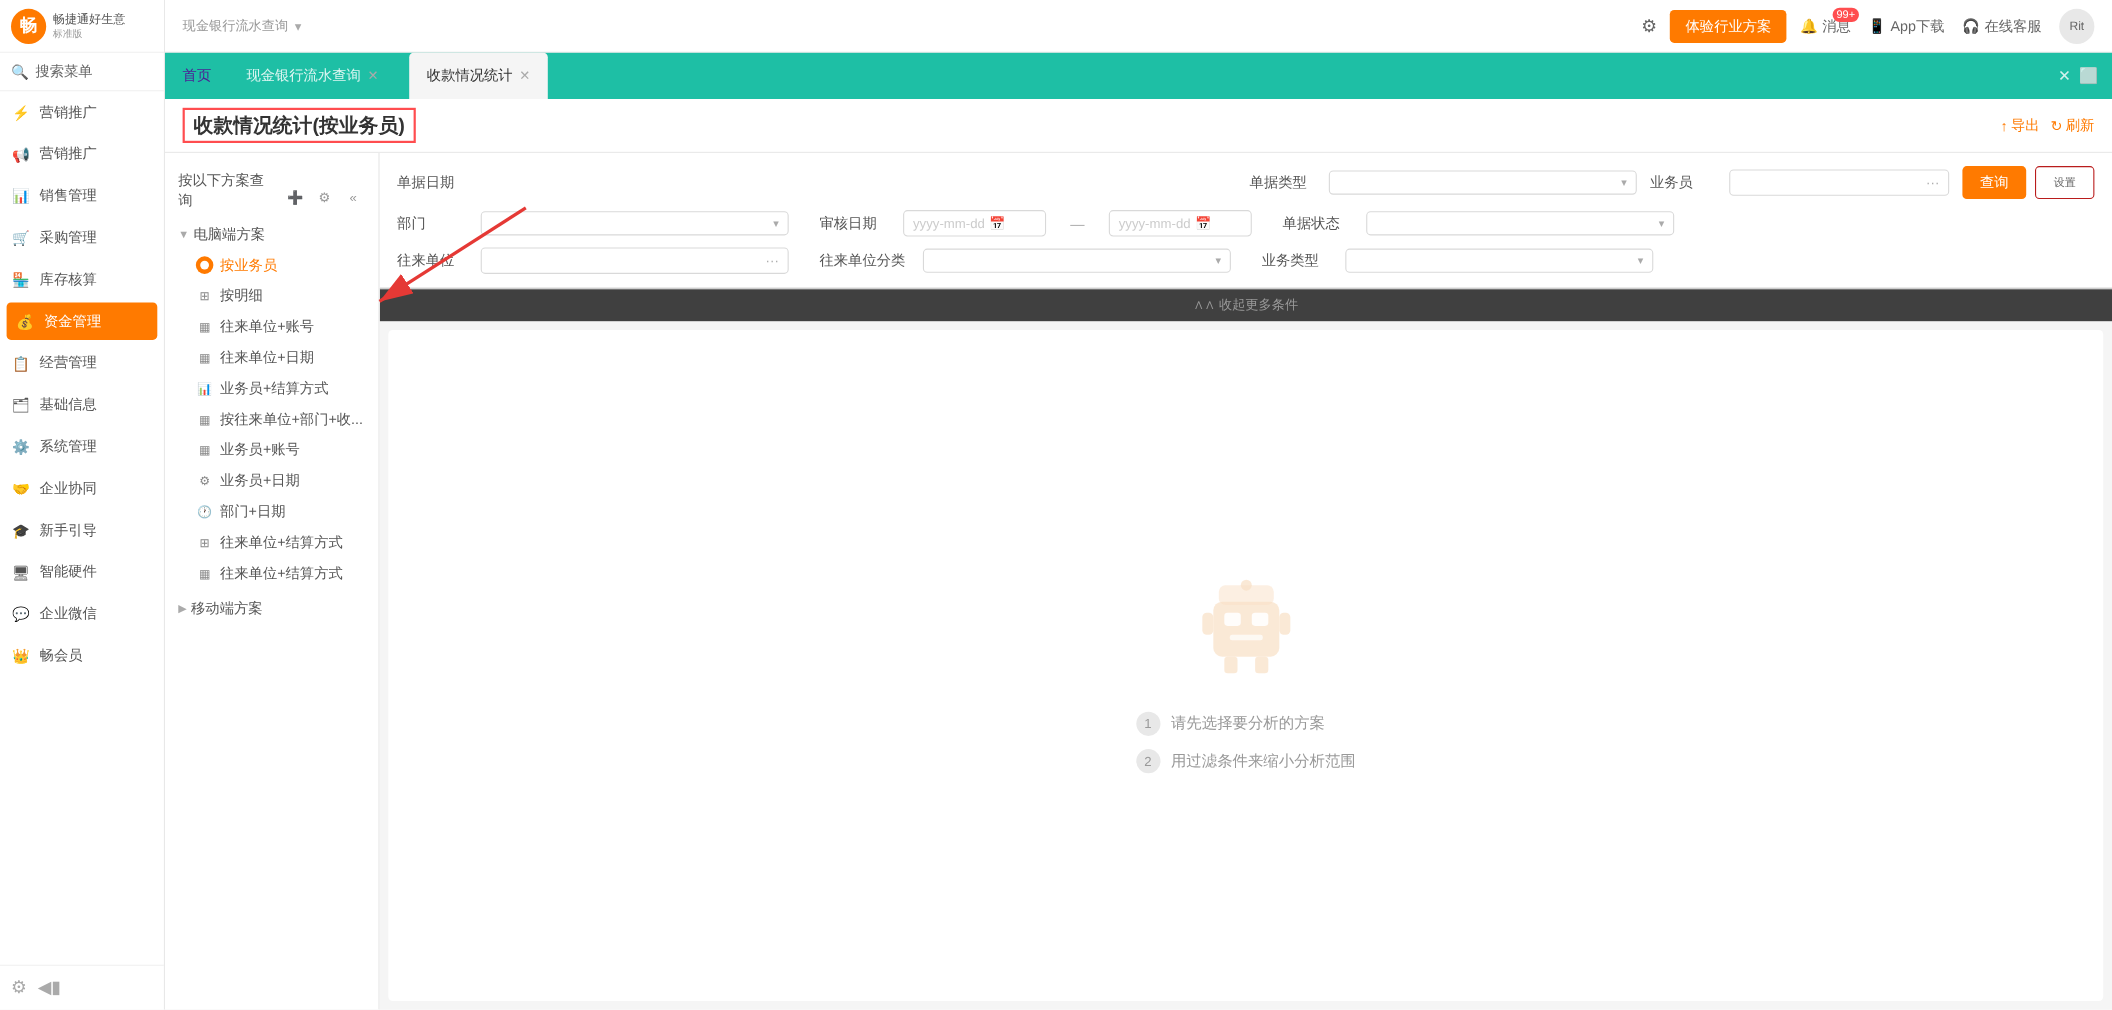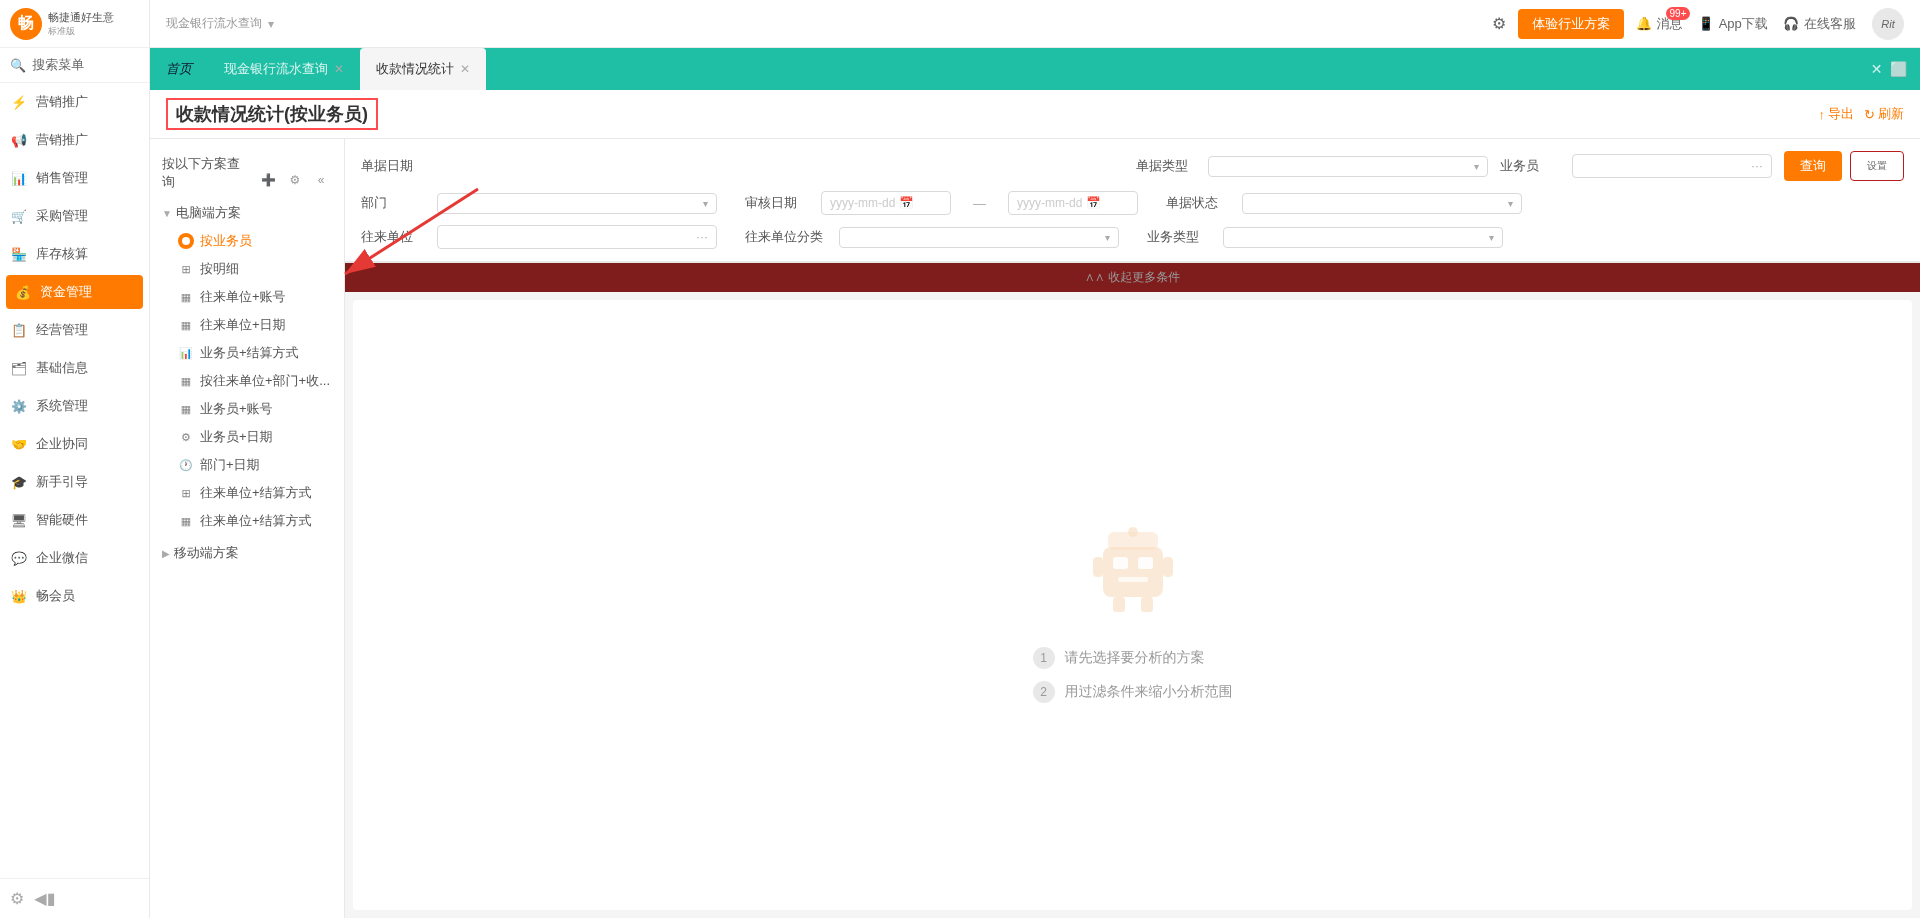--- a/index.html
+++ b/index.html
@@ -30,22 +30,22 @@
     .header-right { display: flex; align-items: center; gap: 16px; margin-left: auto; }
     .header-msg { display: flex; align-items: center; gap: 4px; color: #666; cursor: pointer; font-size: 13px; position: relative; }
     .header-badge { background: #ff4d4f; color: white; border-radius: 10px; font-size: 10px; padding: 1px 4px; position: absolute; top: -8px; right: -8px; }
     .header-app { display: flex; align-items: center; gap: 4px; color: #666; cursor: pointer; font-size: 13px; }
     .header-service { display: flex; align-items: center; gap: 4px; color: #666; cursor: pointer; font-size: 13px; }
     .header-user { width: 28px; height: 28px; background: #ddd; border-radius: 50%; cursor: pointer; }
 
     
     .tab-bar { height: 42px; background: #1ebfa5; display: flex; align-items: center; padding: 0 0; }
     .tab-item { height: 42px; display: flex; align-items: center; padding: 0 16px; cursor: pointer; font-size: 13px; color: rgba(255,255,255,0.85); gap: 6px; position: relative; }
-    .tab-item.home { color: #0f172a; background: transparent; font-style: italic; }
-    .tab-item.active { background: #f5f5f5; color: #333; border-radius: 4px 4px 0 0; }
+    .tab-item.home { color: #4c1d95; background: transparent; }
+    .tab-item.active { background: #f5f5f5; color: #333; border-radius: 4px 4px 0 0; margin-left: 12px; }
     .tab-close { font-size: 12px; color: #aaa; cursor: pointer; }
     .tab-window-controls { margin-left: auto; display: flex; align-items: center; gap: 8px; padding-right: 12px; color: white; }
     .tab-window-btn { cursor: pointer; font-size: 14px; color: rgba(255,255,255,0.8); }
 
     
     .page-header { background: #fff; border-bottom: 1px solid #e8e8e8; padding: 8px 16px; display: flex; align-items: center; }
     .page-header-actions { margin-left: auto; display: flex; gap: 10px; }
     .btn-export { color: #ff7a00; background: none; border: none; cursor: pointer; font-size: 13px; display: flex; align-items: center; gap: 3px; }
     .btn-refresh { color: #ff7a00; background: none; border: none; cursor: pointer; font-size: 13px; display: flex; align-items: center; gap: 3px; }
 
@@ -73,21 +73,21 @@
     .date-tab.active { background: #ff7a00; color: white; border-radius: 10px; }
     .date-range { font-size: 12px; color: #666; margin-left: 4px; }
     .filter-select { border: 1px solid #d9d9d9; border-radius: 4px; padding: 4px 8px; font-size: 13px; color: #555; background: #fff; min-width: 200px; display: flex; align-items: center; justify-content: space-between; cursor: pointer; }
     .filter-select-wide { min-width: 280px; }
     .select-arrow { color: #aaa; font-size: 10px; }
     .date-input { border: 1px solid #d9d9d9; border-radius: 4px; padding: 4px 8px; font-size: 12px; color: #aaa; background: #fff; min-width: 130px; display: flex; align-items: center; gap: 4px; }
     .date-sep { color: #aaa; padding: 0 6px; }
     .filter-actions { display: flex; gap: 8px; margin-left: auto; }
     .btn-query { background: #ff7a00; color: white; border: none; padding: 6px 16px; border-radius: 4px; cursor: pointer; font-size: 13px; }
     .btn-settings { background: #fff; color: #666; border: 1px solid #b91c1c; padding: 6px 16px; border-radius: 4px; cursor: pointer; font-size: 10px; }
-    .collapse-bar { background: #7f1d1d; padding: 6px; text-align: center; cursor: pointer; color: #999; font-size: 12px; border-top: 1px solid #e8e8e8; }
+    .collapse-bar { background: #404040; padding: 6px; text-align: center; cursor: pointer; color: #999; font-size: 12px; border-top: 1px solid #e8e8e8; }
 
     
     .empty-state { flex: 1; display: flex; flex-direction: column; align-items: center; justify-content: center; background: #fff; margin: 8px; border-radius: 4px; }
     .empty-icon { width: 120px; height: 120px; margin-bottom: 20px; opacity: 0.6; }
     .empty-steps { display: flex; flex-direction: column; gap: 12px; }
     .empty-step { display: flex; align-items: center; gap: 10px; color: #999; font-size: 14px; }
     .step-num { width: 22px; height: 22px; background: #e8e8e8; border-radius: 50%; display: flex; align-items: center; justify-content: center; color: #999; font-size: 12px; flex-shrink: 0; }
 
     
     .body-area { flex: 1; display: flex; overflow: hidden; }
@@ -194,21 +194,21 @@
         <span class="header-badge">99+</span>
       </div>
       <div class="header-app">
         <span>📱</span>
         <span>App下载</span>
       </div>
       <div class="header-service">
         <span>🎧</span>
         <span>在线客服</span>
       </div>
-      <div class="header-user" style="display:flex;align-items:center;justify-content:center;font-size:11px;color:#666;background:#e8e8e8;border-radius:50%;width:32px;height:32px;font-style:italic;">
+      <div class="header-user" style="display:flex;align-items:center;justify-content:center;font-size:11px;color:#666;background:#e8e8e8;border-radius:50%;width:32px;height:32px;">
         <span>Rit</span>
       </div>
     </div>
   </div>
 
   <div class="tab-bar">
     <div class="tab-item home">
       <span>首页</span>
     </div>
     <div class="tab-item">

